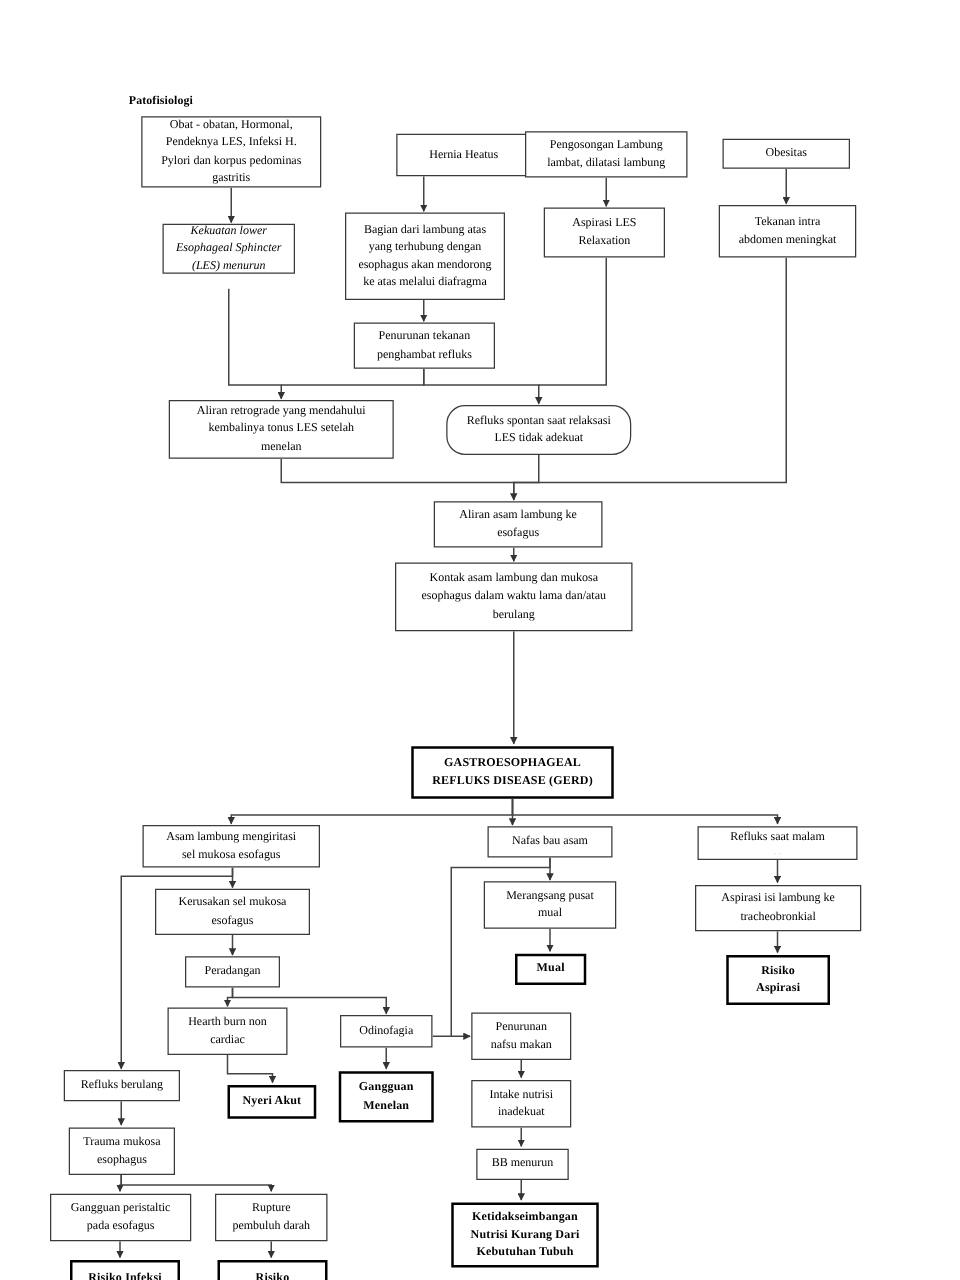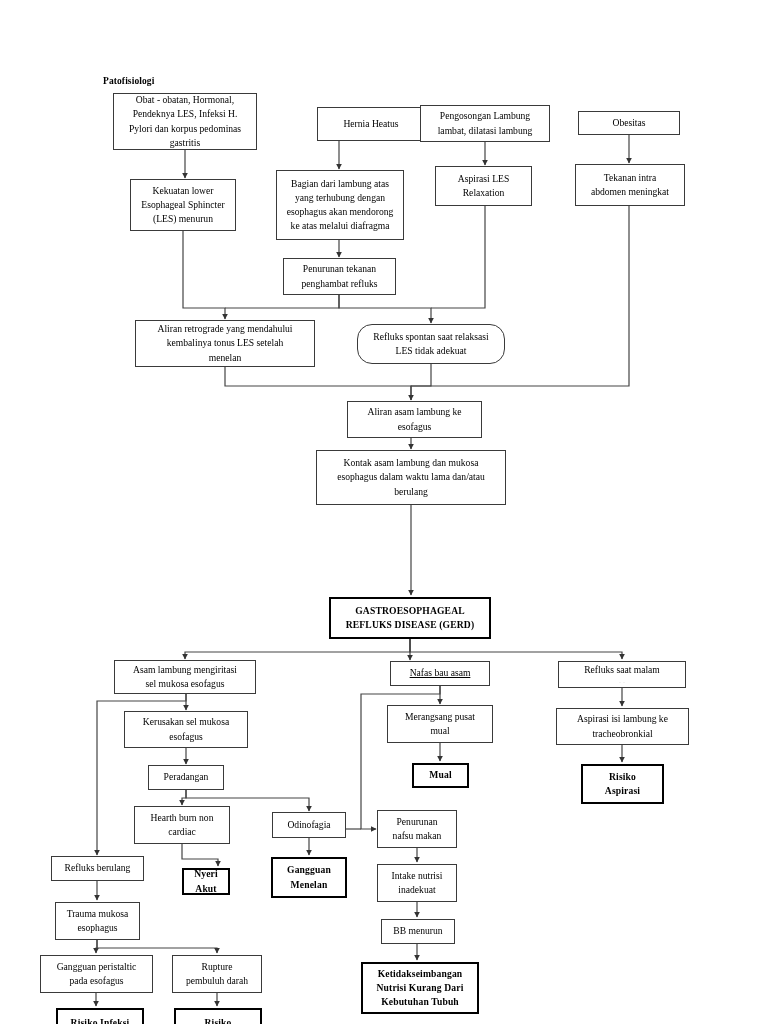--- a/index.html
+++ b/index.html
@@ -168,21 +168,21 @@
       <div class="node" style="left: 285px; top: 107px; width: 108px; height: 34px; margin-left: 32px;">
         <span class="txt">Hernia Heatus</span>
       </div>
       <div class="node" style="left: 420px; top: 105px; width: 130px; height: 37px;">
         <span class="txt">Pengosongan Lambung
 lambat, dilatasi lambung</span>
       </div>
       <div class="node" style="left: 578px; top: 111px; width: 102px; height: 24px;">
         <span class="txt">Obesitas</span>
       </div>
-      <div class="node" style="left: 130px; top: 179px; width: 106px; height: 52px;">
+      <div class="node" style="left: 130px; top: 179px; width: 106px; height: 40px; font-style: italic;">
         <span class="txt">Kekuatan lower
 Esophageal Sphincter
 (LES) menurun</span>
       </div>
       <div class="node" style="left: 276px; top: 170px; width: 128px; height: 70px;">
         <span class="txt">Bagian dari lambung atas
 yang terhubung dengan
 esophagus akan mendorong
 ke atas melalui diafragma</span>
       </div>
@@ -217,21 +217,21 @@
 berulang</span>
       </div>
       <div class="node bold-box" style="left: 329px; top: 597px; width: 162px; height: 42px;">
         <span class="txt">GASTROESOPHAGEAL
 REFLUKS DISEASE (GERD)</span>
       </div>
       <div class="node" style="left: 114px; top: 660px; width: 142px; height: 34px;">
         <span class="txt">Asam lambung mengiritasi
 sel mukosa esofagus</span>
       </div>
-      <div class="node" style="left: 390px; top: 661px; width: 100px; height: 25px; text-decoration: underline;">
+      <div class="node" style="left: 390px; top: 661px; width: 100px; height: 25px;">
         <span class="txt">Nafas bau asam</span>
       </div>
       <div class="node faint-sub" style="left: 558px; top: 661px; width: 128px; height: 27px;">
         <span class="txt">Refluks saat malam<span class="sub">.    .</span></span>
       </div>
       <div class="node" style="left: 124px; top: 711px; width: 124px; height: 37px;">
         <span class="txt">Kerusakan sel mukosa
 esofagus</span>
       </div>
       <div class="node" style="left: 387px; top: 705px; width: 106px; height: 38px;">
@@ -259,21 +259,21 @@
       <div class="node" style="left: 272px; top: 812px; width: 74px; height: 26px;">
         <span class="txt">Odinofagia</span>
       </div>
       <div class="node" style="left: 377px; top: 810px; width: 80px; height: 38px;">
         <span class="txt">Penurunan
 nafsu makan</span>
       </div>
       <div class="node" style="left: 51px; top: 856px; width: 93px; height: 25px;">
         <span class="txt">Refluks berulang</span>
       </div>
-      <div class="node bold-box" style="left: 182px; top: 868px; width: 48px; height: 27px;">
+      <div class="node bold-box" style="left: 182px; top: 868px; width: 71px; height: 27px;">
         <span class="txt">Nyeri Akut</span>
       </div>
       <div class="node bold-box" style="left: 271px; top: 857px; width: 76px; height: 41px;">
         <span class="txt">Gangguan
 Menelan</span>
       </div>
       <div class="node" style="left: 377px; top: 864px; width: 80px; height: 38px;">
         <span class="txt">Intake nutrisi
 inadekuat</span>
       </div>

